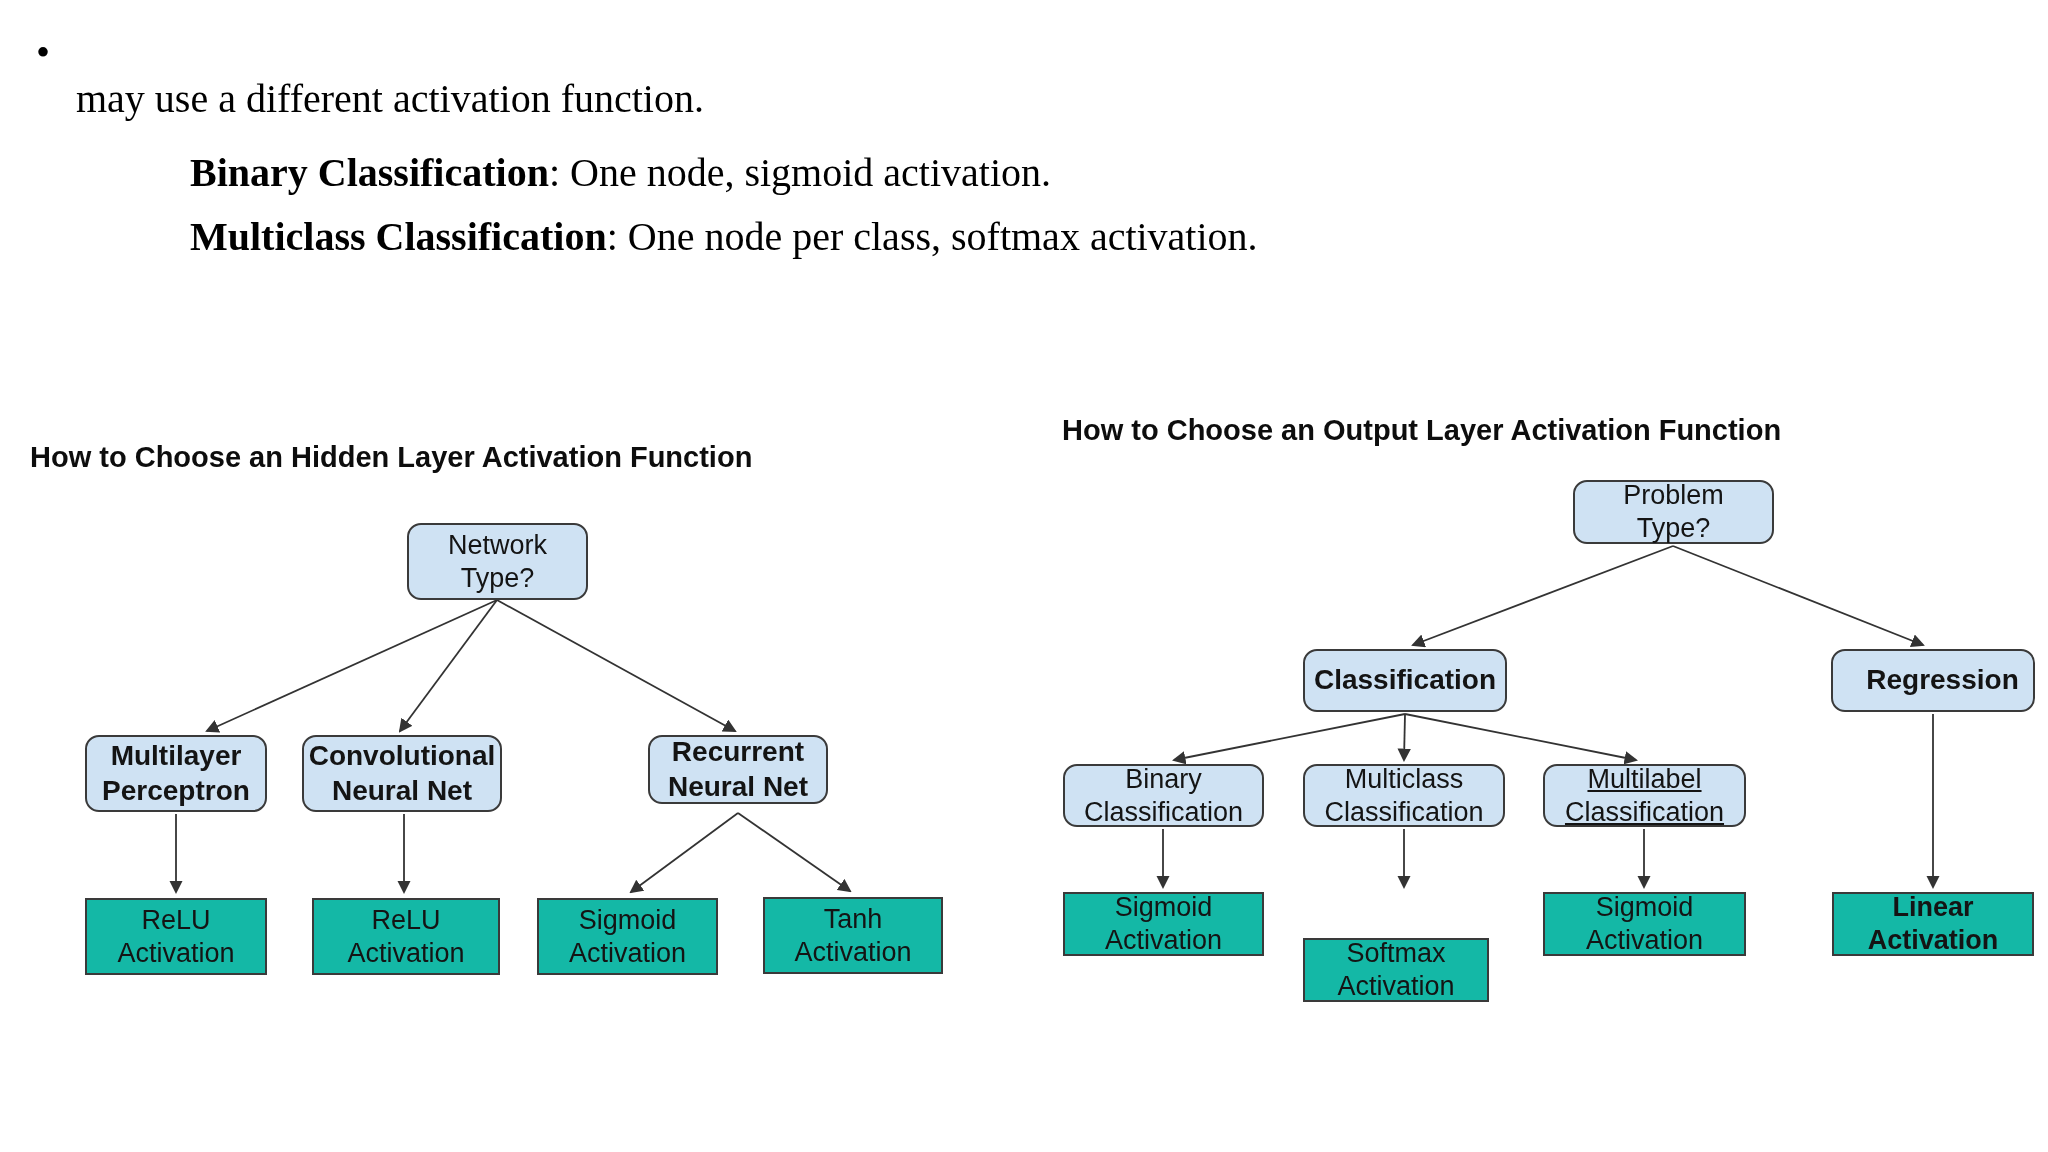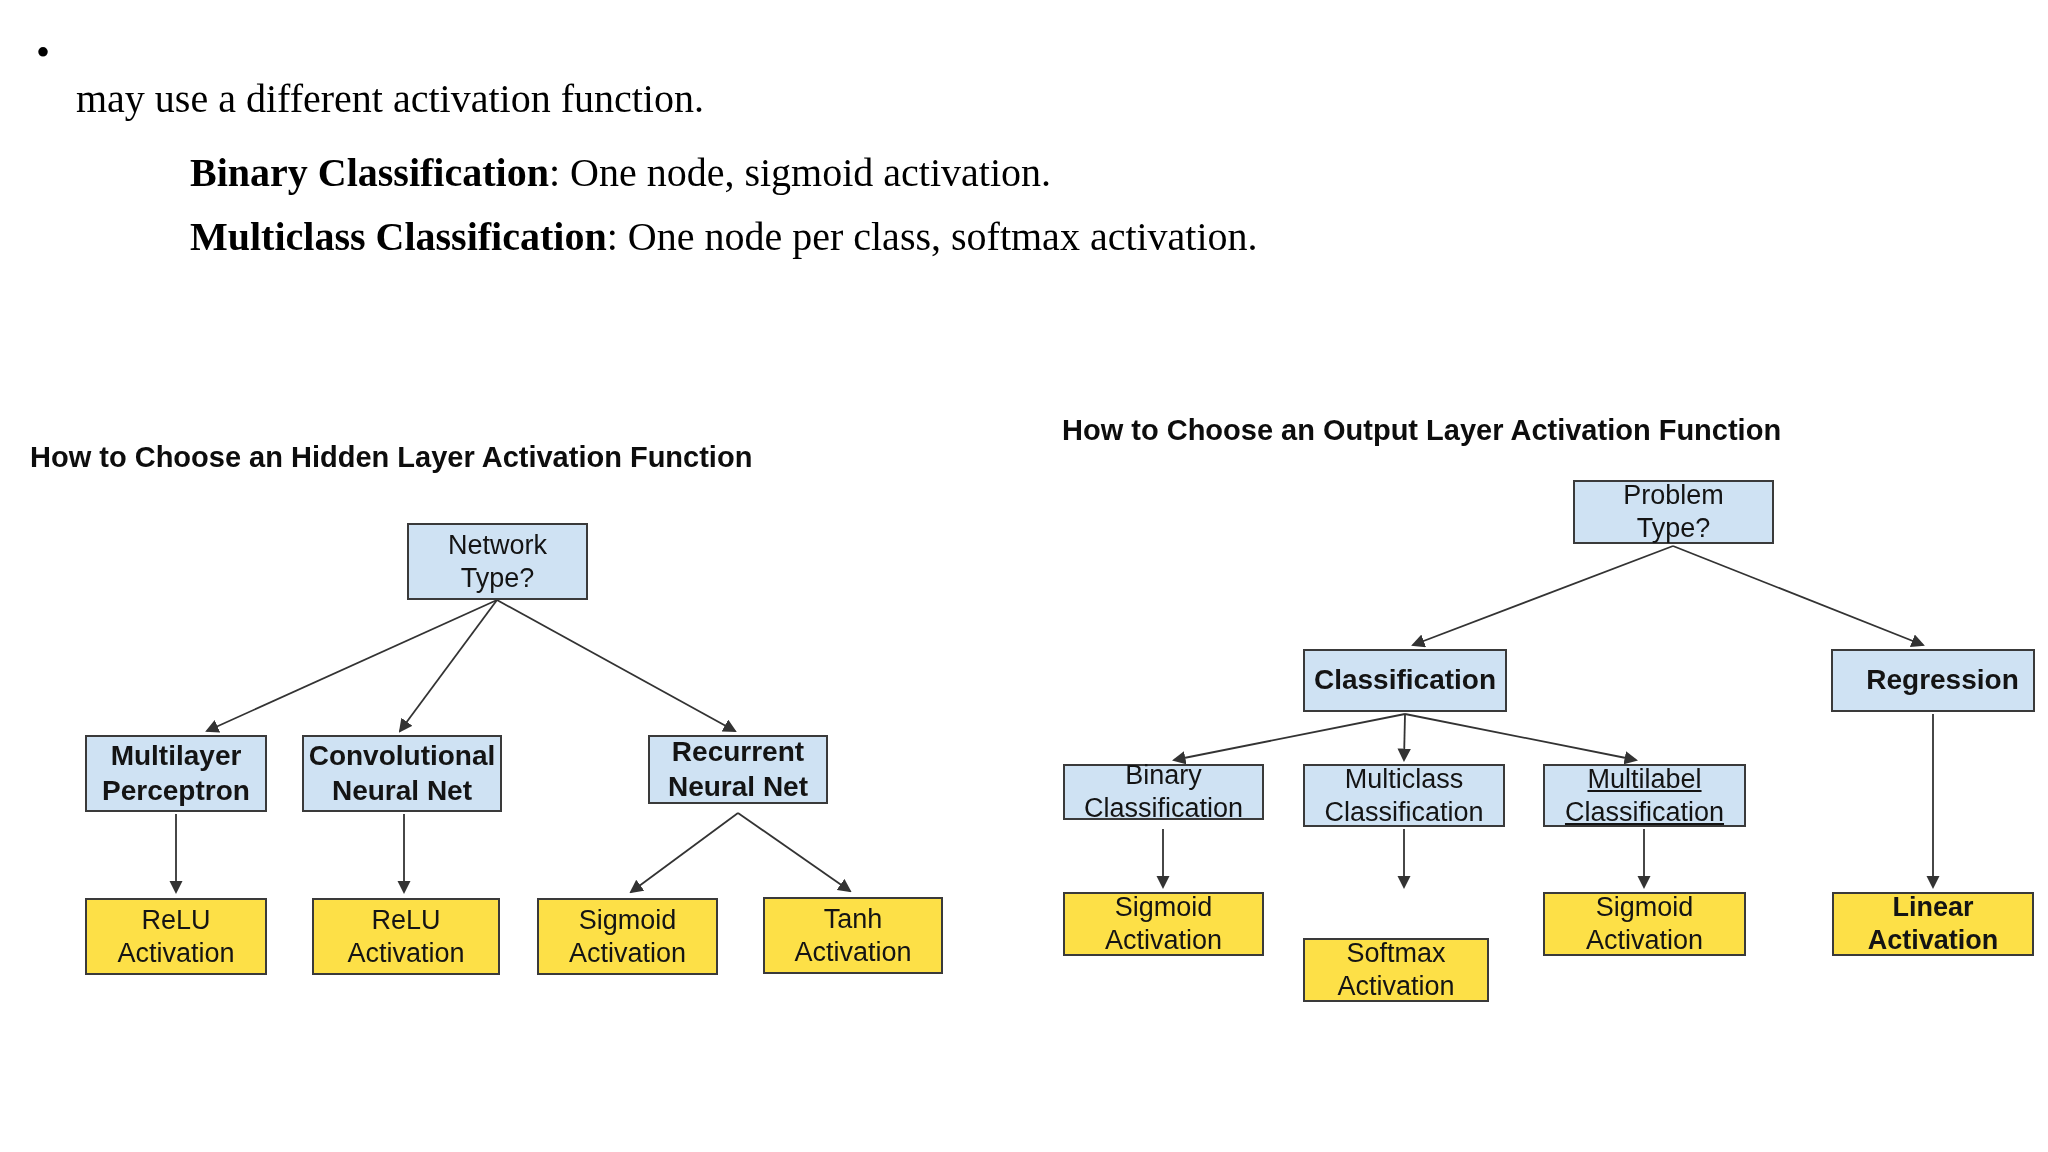--- a/index.html
+++ b/index.html
@@ -16,24 +16,24 @@
   
   .dtitle{
     position:absolute;font-family:"Liberation Sans",sans-serif;
     font-weight:700;font-size:29px;line-height:1;color:#0d0d0d;white-space:nowrap;
   }
   
   .node{
     position:absolute;box-sizing:border-box;
     display:flex;align-items:center;justify-content:center;
     text-align:center;white-space:pre-line;
-    background:#fde047;border:2px solid var(--box-border,#3a3a3a);
+    background:#14b8a6;border:2px solid var(--box-border,#3a3a3a);
     font-family:"Liberation Sans",sans-serif;font-size:27px;line-height:1.22;color:#141414;
   }
-  .node.blue{background:var(--box-fill,#cfe2f3);}
+  .node.blue{background:var(--box-fill,#cfe2f3);border-radius:14px;}
   .node.bold{font-weight:700;font-size:28px;}
   
   .edges{position:absolute;left:0;top:0;pointer-events:none;}
   .edges line{stroke:var(--line,#333);stroke-width:1.8;}
 </style>
 </head>
 <body>
 
 <div id="canvas">
 
@@ -87,21 +87,21 @@
 Activation</div>
   <div class="node" style="left:763px;top:897px;width:180px;height:77px;">Tanh
 Activation</div>
 
   <div class="dtitle" style="left:1062px;top:416px;">How to Choose an Output Layer Activation Function</div>
 
   <div class="node blue" style="left:1573px;top:480px;width:201px;height:64px;">Problem
 Type?</div>
   <div class="node blue bold" style="left:1303px;top:649px;width:204px;height:63px;">Classification</div>
   <div class="node blue bold" style="left:1831px;top:649px;width:204px;height:63px;padding-left:19px;">Regression</div>
-  <div class="node blue" style="left:1063px;top:764px;width:201px;height:56px;">Binary
+  <div class="node blue" style="left:1063px;top:764px;width:201px;height:63px;">Binary
 Classification</div>
   <div class="node blue" style="left:1303px;top:764px;width:202px;height:63px;">Multiclass
 Classification</div>
   <div class="node blue" style="left:1543px;top:764px;width:203px;height:63px;text-decoration:underline;">Multilabel
 Classification</div>
   <div class="node" style="left:1063px;top:892px;width:201px;height:64px;">Sigmoid
 Activation</div>
   <div class="node" style="left:1303px;top:892px;width:186px;height:64px;margin-top:46px;">Softmax
 Activation</div>
   <div class="node" style="left:1543px;top:892px;width:203px;height:64px;">Sigmoid

